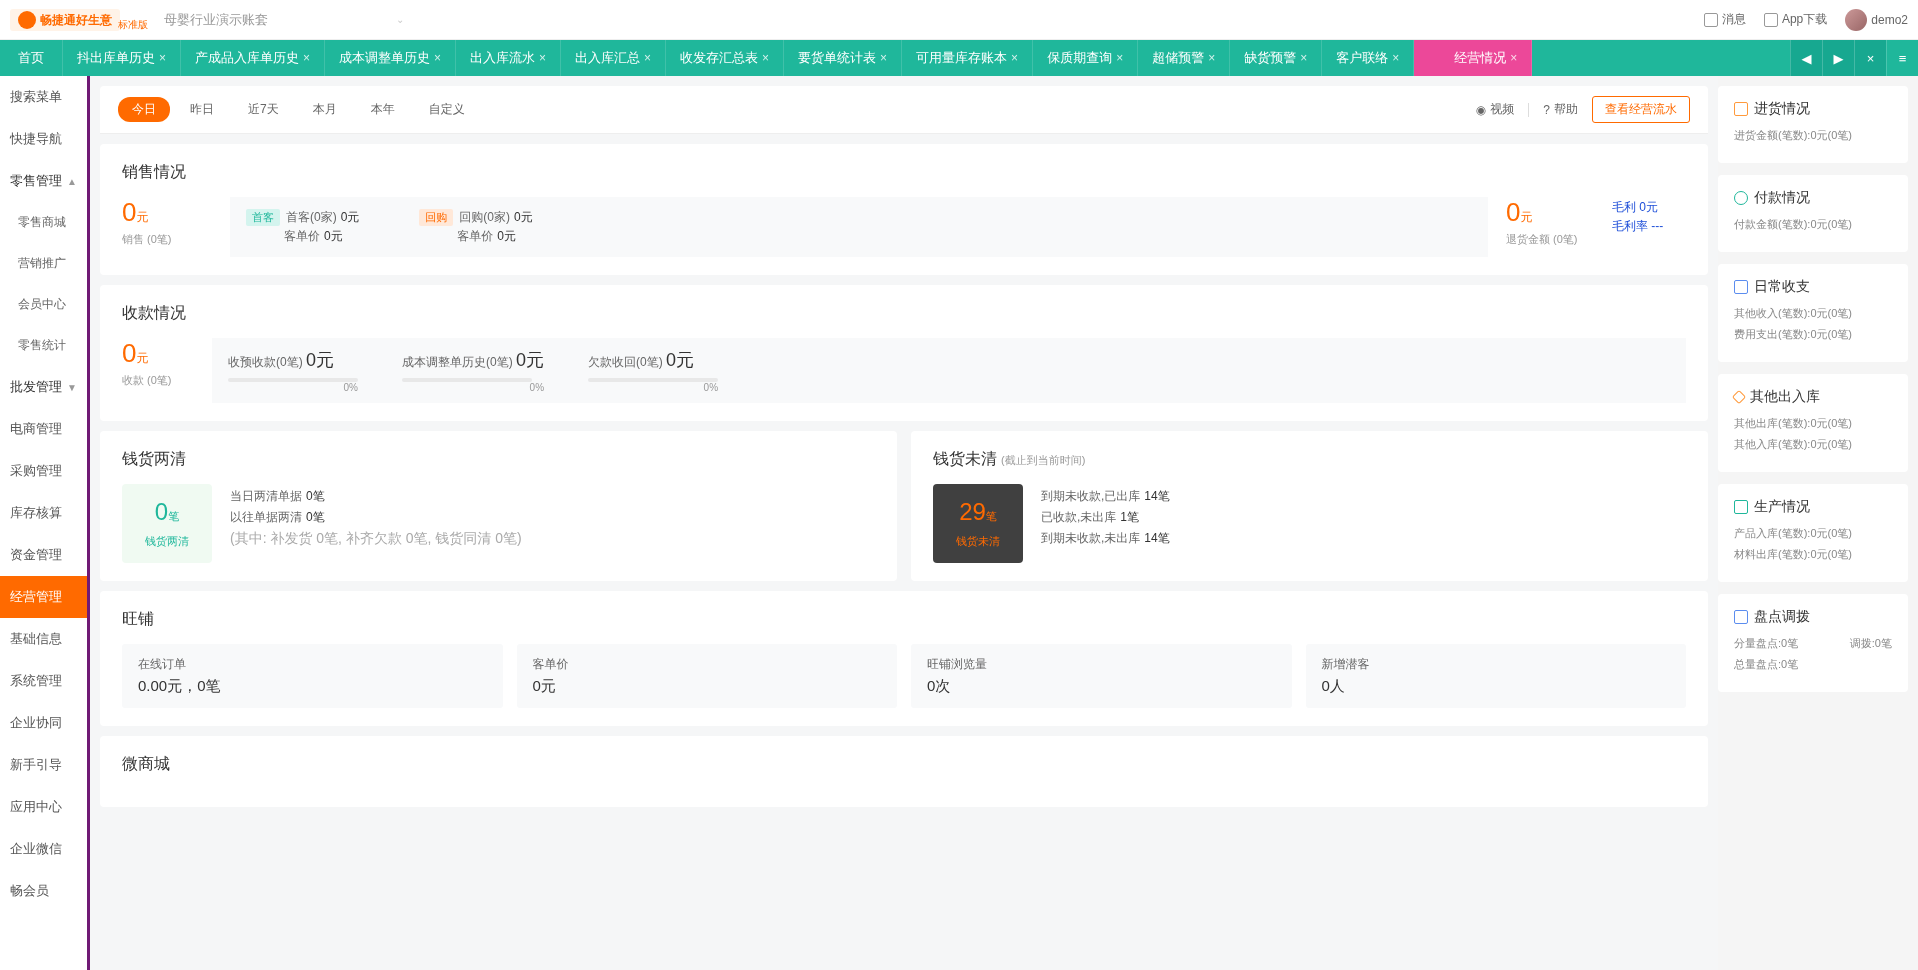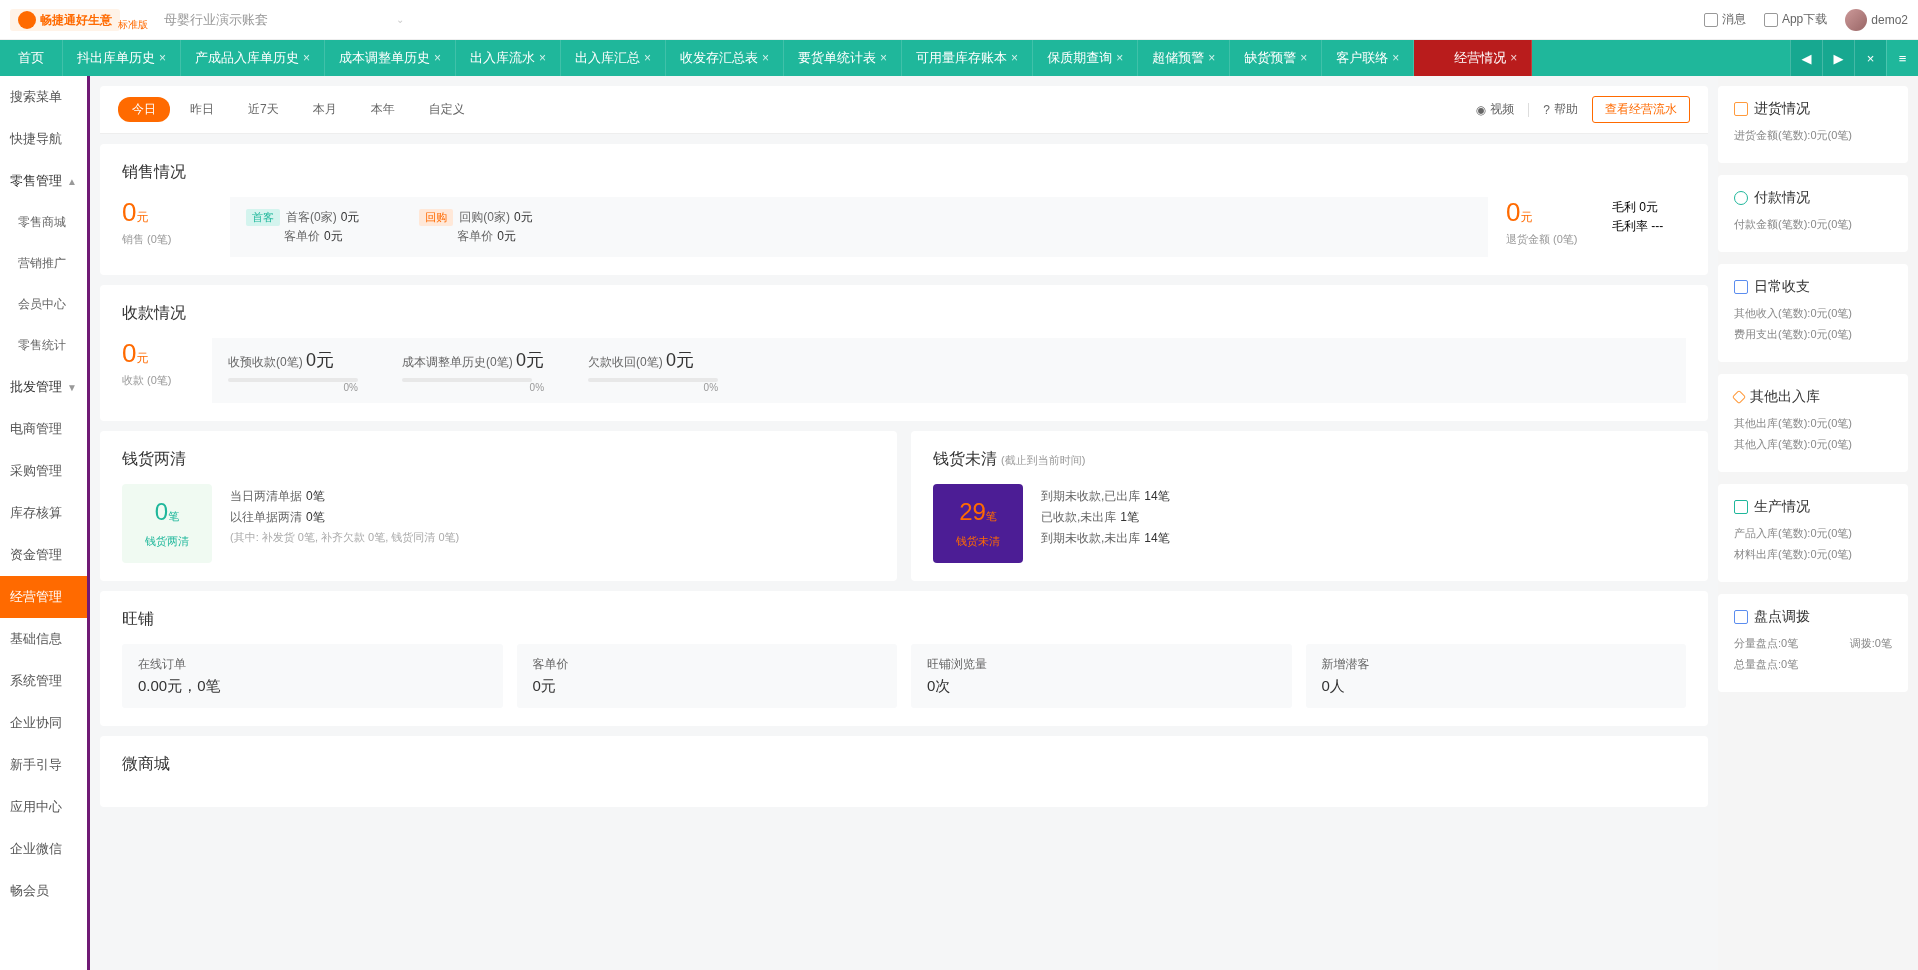--- a/index.html
+++ b/index.html
@@ -14,21 +14,21 @@
 .account-select { margin-left: 16px; color: #999; font-size: 13px; flex: 1; display: flex; align-items: center; gap: 8px; }
 .account-select .chev { color: #ccc; font-size: 10px; margin-left: 120px;}
 .topbar-right { display: flex; align-items: center; gap: 18px; }
 .topbar-item { display: flex; align-items: center; gap: 4px; color: #666; font-size: 12px; cursor: pointer; }
 .topbar-icon { width: 14px; height: 14px; border: 1px solid #999; border-radius: 2px; display: inline-block; }
 .avatar { width: 22px; height: 22px; background: linear-gradient(135deg, #c99, #966); border-radius: 50%; }
 
 
 .tabstrip { height: 36px; background: #1fb79b; display: flex; align-items: stretch; color: #fff; font-size: 13px; }
 .tabstrip .tab { padding: 0 14px; display: flex; align-items: center; gap: 4px; cursor: pointer; border-right: 1px solid rgba(255,255,255,.15); white-space: nowrap; }
-.tabstrip .tab.active { background: #b91c1c; padding-left: 40px; }
+.tabstrip .tab.active { background: #ec4899; padding-left: 40px; }
 .tabstrip .tab .close { font-size: 12px; opacity: .8; }
 .tabstrip .tab.first { padding: 0 18px; }
 .tabstrip-ctrl { display: flex; align-items: stretch; margin-left: auto; }
 .tabstrip-ctrl .ctrl { width: 32px; display:flex; align-items:center; justify-content:center; background:#17a890; border-left:1px solid rgba(255,255,255,.2); cursor:pointer;}
 .tabstrip-ctrl .ctrl.menu { background:#1fb79b; }
 
 
 .layout { display: flex; height: calc(100vh - 76px); }
 .sidebar { width: 90px; background: #fff; border-right: 3px solid #701a75; overflow-y: auto; }
 .sidebar-item { padding: 12px 10px; font-size: 13px; color: #555; cursor: pointer; display:flex; align-items:center; gap:4px; }
@@ -57,45 +57,45 @@
 .big-val .num { font-size:26px; color:#ff6a00; font-weight:300; }
 .big-val .unit { font-size:12px; color:#ff6a00; }
 .big-val .label { font-size:11px; color:#999; margin-top:4px; }
 .sales-block { background:#f8f9fa; flex:1; padding:10px 16px; display:flex; gap:60px; align-items:flex-start; margin:0 18px; }
 .sales-col { font-size:12px; color:#666; }
 .sales-col .tag { display:inline-block; background:#d4f4ee; color:#1fb79b; padding:1px 6px; border-radius:2px; font-size:11px; margin-right:6px; }
 .sales-col .tag.orange { background:#ffe8d8; color:#ff6a00; }
 .sales-col .row { margin:2px 0; }
 .sales-col .val { color:#333; margin-left:4px; }
 .sales-right { width:180px; display:flex; gap:16px; align-items:flex-start; }
-.sales-right .col .row{font-size:12px; color:#000000; margin:2px 0;}
+.sales-right .col .row{font-size:12px; color:#1d4ed8; margin:2px 0;}
 
 .collect-row { display:flex; align-items:stretch; }
 .collect-block { background:#f8f9fa; flex:1; display:flex; padding:10px 16px; gap:44px; }
 .collect-item { font-size:12px; color:#666; }
 .collect-item .lbl { display:block; }
 .collect-item .num { font-size:18px; color:#333; font-weight:400; }
 .collect-item .bar { width:130px; height:4px; background:#e8e8e8; border-radius:2px; margin-top:6px; position:relative;}
 .collect-item .pct { font-size:10px; color:#999; float:right;}
 
 .two-col { display:flex; gap:14px; margin:10px; }
 .two-col .card { flex:1; margin:0; }
 .settle-box { display:flex; gap:18px; }
 .settle-big { width:90px; background:#f0faf2; border-radius:4px; padding:14px 8px; text-align:center; }
-.settle-big.orange { background:#4c1d95;text-align:center; }
+.settle-big.orange { background:#404040;text-align:center; }
 .settle-big .n { font-size:24px; color:#1fb79b; }
 .settle-big.orange .n { color:#ff6a00; }
 .settle-big .u { font-size:11px; color:#1fb79b; }
 .settle-big.orange .u { color:#ff6a00; }
 .settle-big .l { font-size:11px; color:#1fb79b; margin-top:8px; }
 .settle-big.orange .l { color:#ff6a00; }
 .settle-lines { flex:1; font-size:12px; color:#666; }
 .settle-lines .line { margin:4px 0; }
 .settle-lines .val { color:#333; margin-left:4px; }
-.settle-note { font-size:11px; color:#aaa; margin-top:1px;}
+.settle-note { font-size:14px; color:#aaa; margin-top:1px;}
 .sub-title-note { font-size:11px; color:#999; font-weight:normal; margin-left:4px;}
 
 .shop-grid { display:flex; gap:14px; }
 .shop-cell { flex:1; background:#f8f9fa; padding:12px 16px; border-radius:3px; }
 .shop-cell .t { font-size:12px; color:#666; }
 .shop-cell .v { font-size:15px; color:#333; margin-top:4px; }
 
 
 .rightpanel { width:200px; background:transparent; padding:10px 10px 10px 0; overflow-y:auto; }
 .rp-card { background:#fff; border-radius:4px; padding:14px 16px; margin-bottom:12px; }

